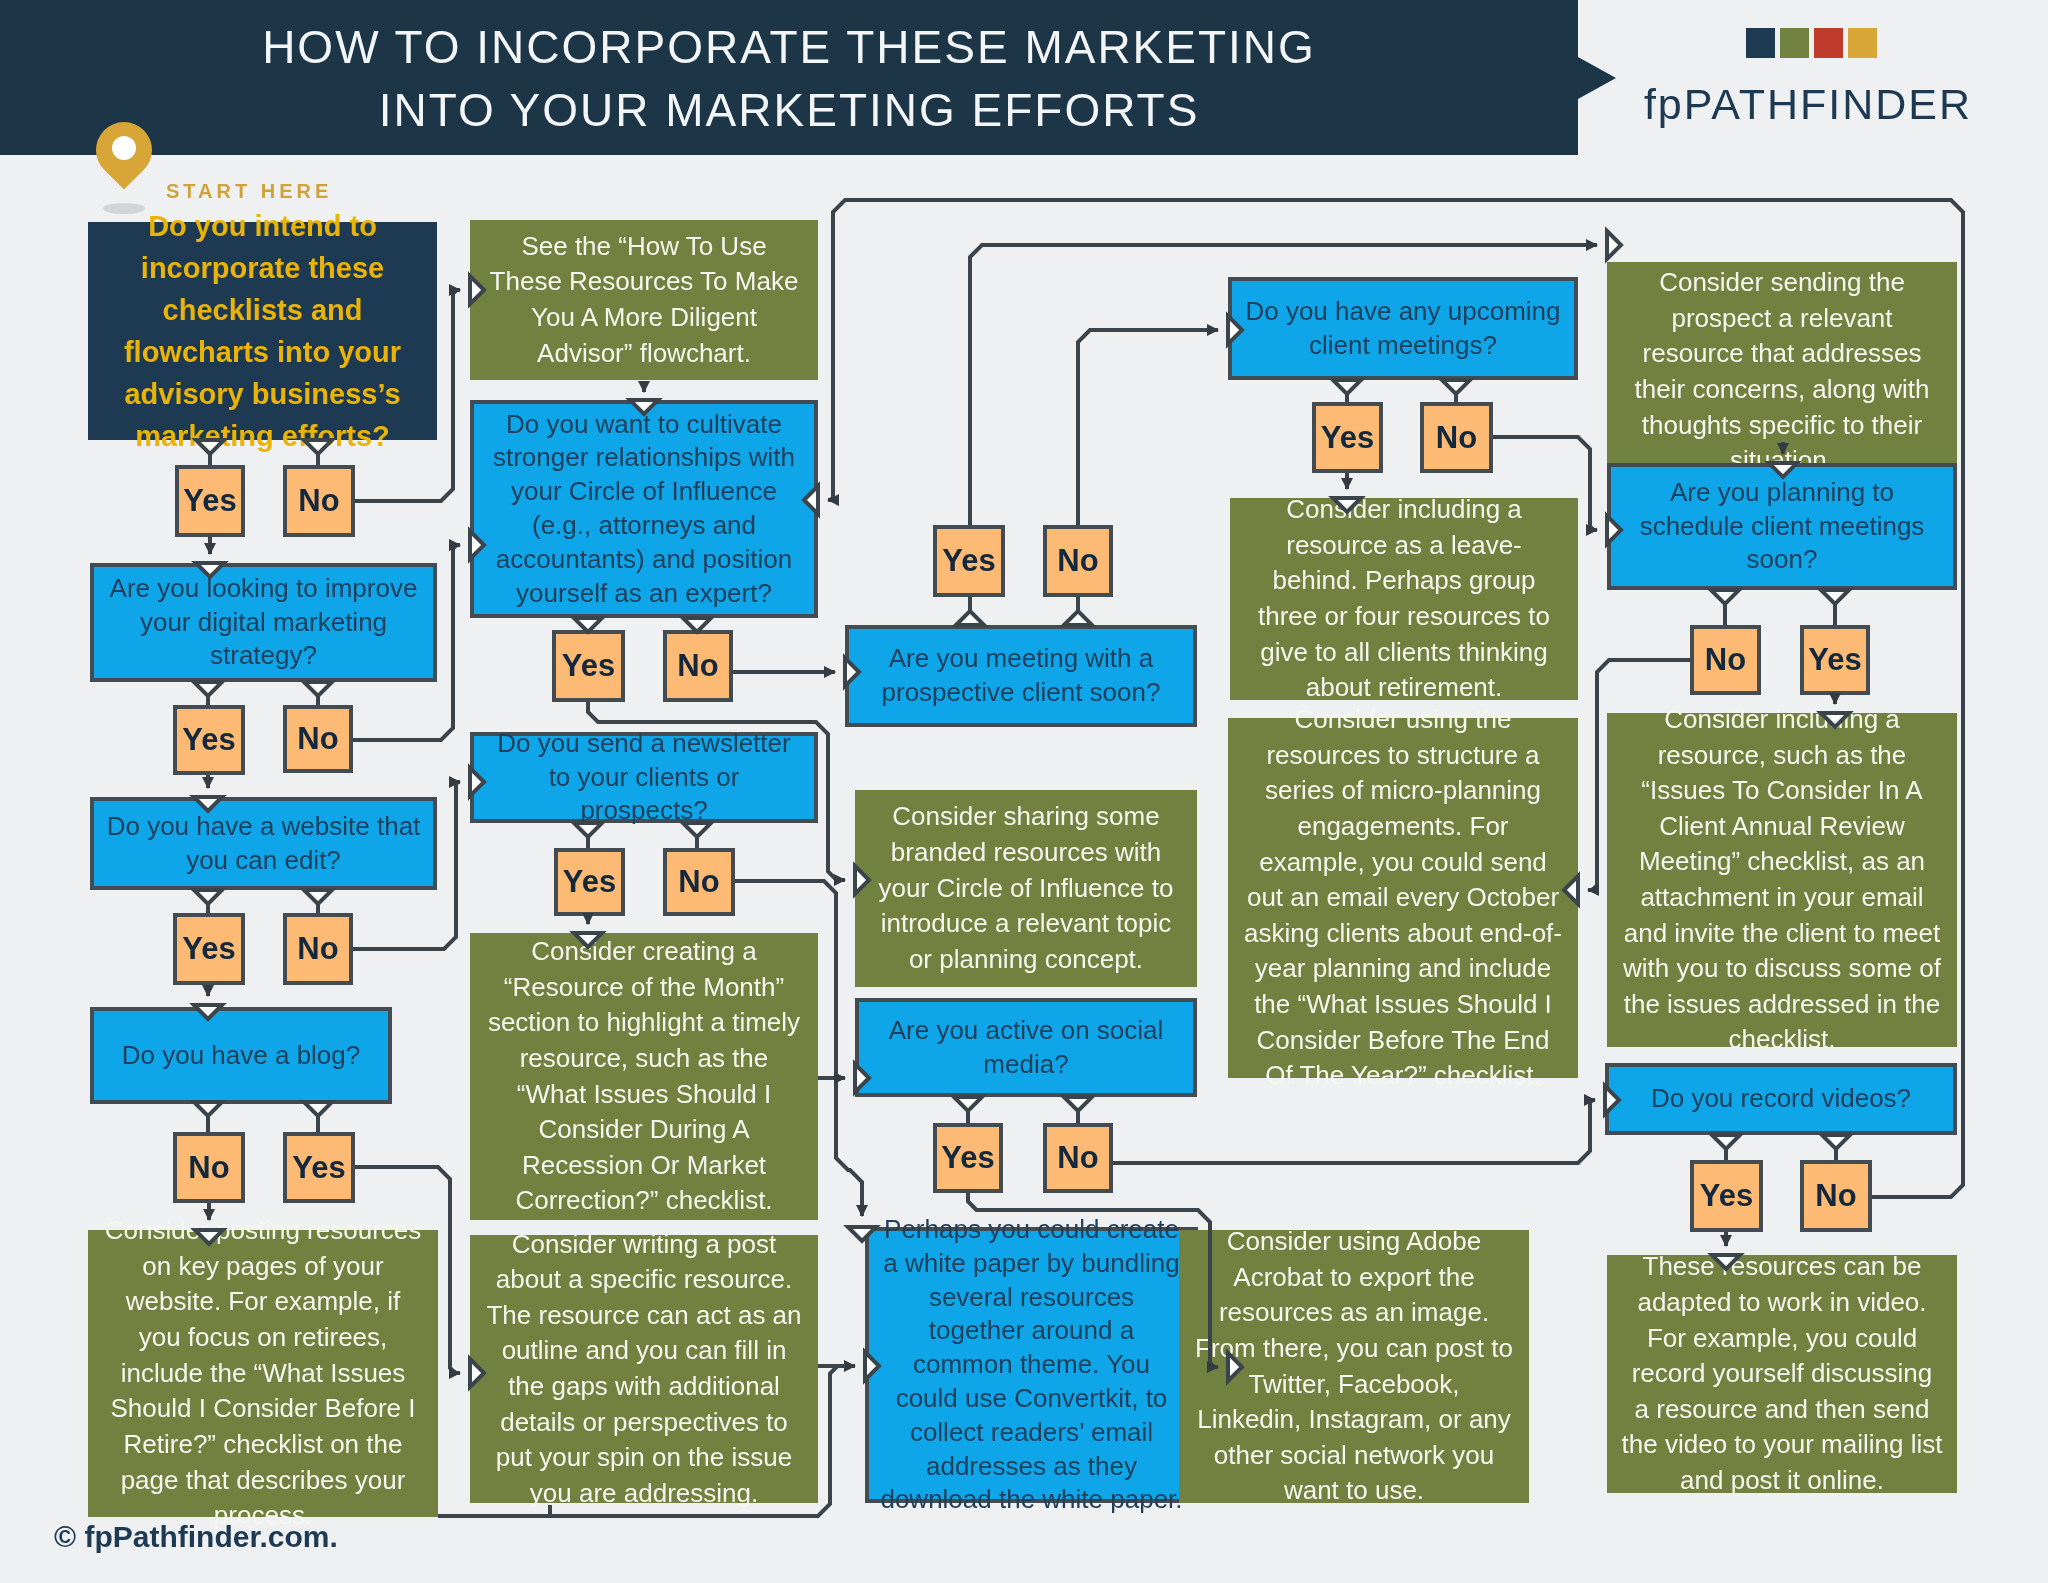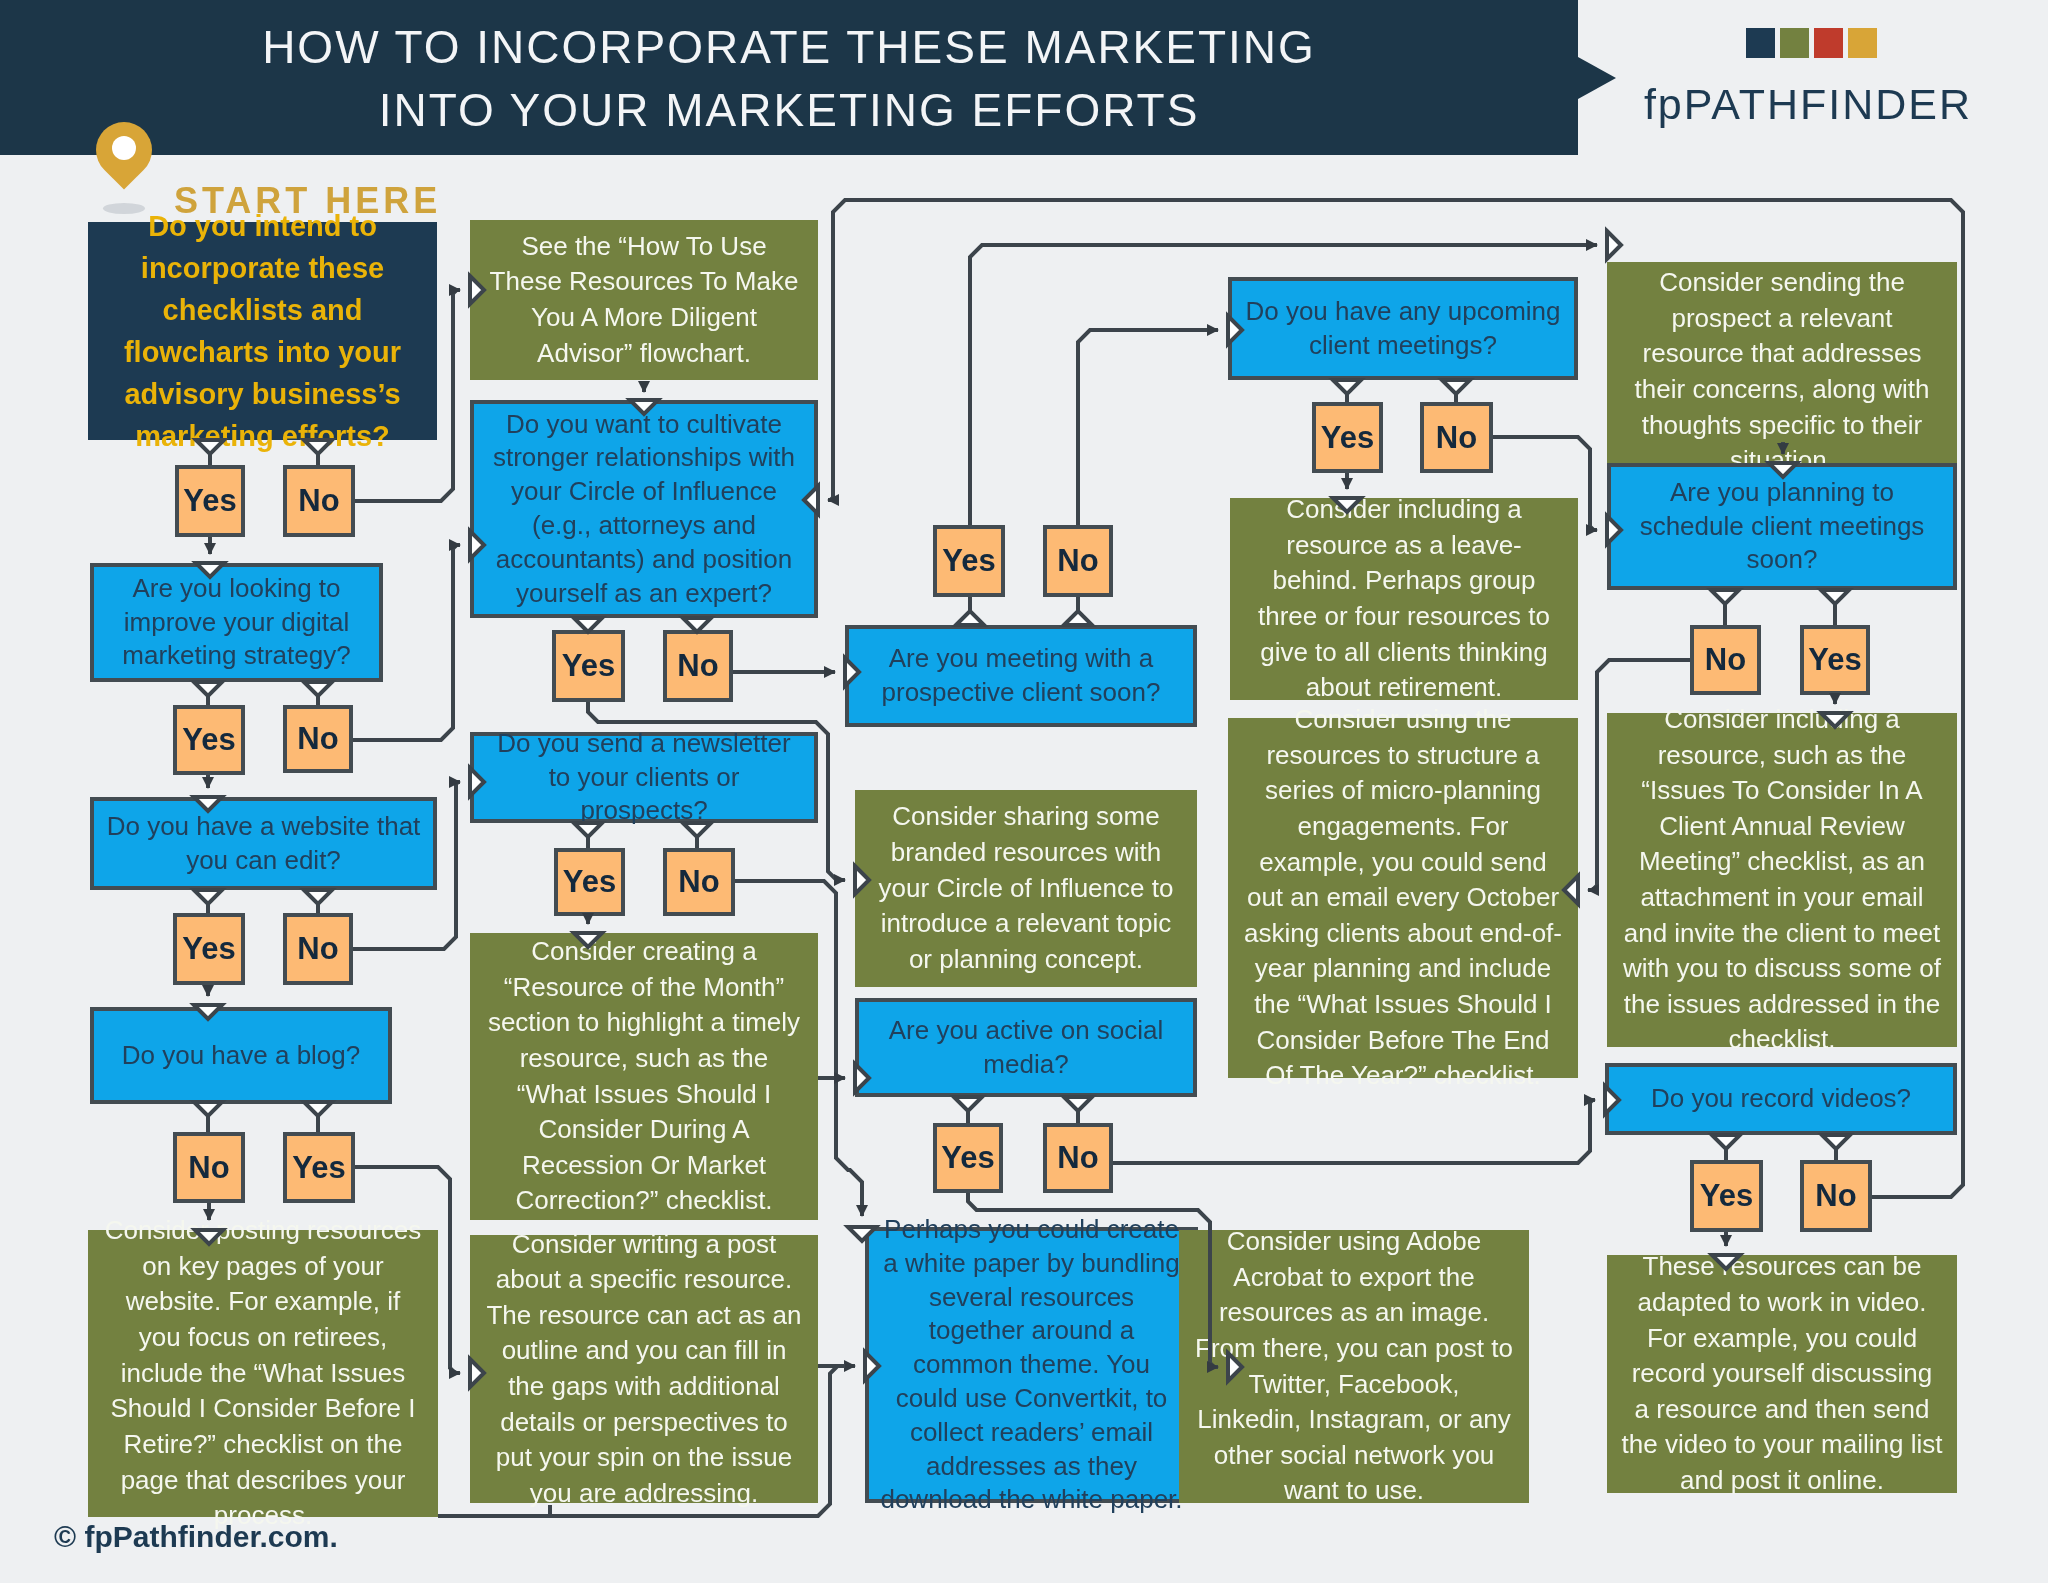--- a/index.html
+++ b/index.html
@@ -19,22 +19,22 @@
   
   .logo-squares{position:absolute;top:28px;left:1746px;display:flex;gap:5px;}
   .logo-squares .sq{width:29px;height:30px;}
   .logo-word{position:absolute;top:80px;left:1598px;width:420px;text-align:center;
     color:#1d3a52;font-size:43px;font-weight:300;letter-spacing:2px;}
   
   .pin{position:absolute;left:96px;top:122px;width:56px;height:56px;background:#d8a537;
     border-radius:50% 50% 50% 0;transform:rotate(-45deg);}
   .pin-hole{position:absolute;left:112px;top:136px;width:24px;height:24px;background:#ffffff;border-radius:50%;}
   .pin-shadow{position:absolute;left:103px;top:203px;width:42px;height:11px;background:#c9ced3;border-radius:50%;opacity:.8;}
-  .start-label{position:absolute;left:174px;top:180px;color:#cfa33c;
-    font-size:36px;font-weight:700;letter-spacing:4px;}
+  .start-label{position:absolute;left:166px;top:180px;color:#cfa33c;
+    font-size:20px;font-weight:700;letter-spacing:4px;}
   
   .node{position:absolute;box-sizing:border-box;display:flex;align-items:center;justify-content:center;
     text-align:center;}
   .question{background:#0ea5e9;border:4px solid #434c52;color:#21405c;font-size:26px;line-height:1.3;padding:4px 10px;}
   .question-dark{background:#1d3a52;color:#eab308;font-size:29px;font-weight:600;line-height:1.45;padding:21px 16px;}
   .answer{background:#fdba74;border:4px solid #434c52;color:#14293d;font-size:31px;font-weight:700;}
   .action{background:#738140;color:#f5f7ef;font-size:26px;line-height:1.37;padding:8px 14px;}
   
   #wires{position:absolute;left:0;top:0;z-index:5;pointer-events:none;}
   #nodes{position:absolute;left:0;top:0;z-index:2;}
@@ -58,21 +58,21 @@
 
 <div class="pin"></div>
 <div class="pin-hole"></div>
 <div class="pin-shadow"></div>
 <div class="start-label">START HERE</div>
 
 <div id="nodes">
     <div class="node question-dark" style="left: 88px; top: 222px; width: 349px; height: 218px;">Do you intend to incorporate these checklists and flowcharts into your advisory business’s marketing efforts?</div>
     <div class="node answer" style="left: 175px; top: 465px; width: 70px; height: 72px;">Yes</div>
     <div class="node answer" style="left: 283px; top: 465px; width: 72px; height: 72px;">No</div>
-    <div class="node question" style="left: 90px; top: 563px; width: 293px; height: 119px;">Are you looking to improve your digital marketing strategy?</div>
+    <div class="node question" style="left: 90px; top: 563px; width: 347px; height: 119px;">Are you looking to improve your digital marketing strategy?</div>
     <div class="node answer" style="left: 173px; top: 705px; width: 72px; height: 70px;">Yes</div>
     <div class="node answer" style="left: 283px; top: 705px; width: 70px; height: 68px;">No</div>
     <div class="node question" style="left: 90px; top: 797px; width: 347px; height: 93px;">Do you have a website that you can edit?</div>
     <div class="node answer" style="left: 173px; top: 913px; width: 72px; height: 72px;">Yes</div>
     <div class="node answer" style="left: 283px; top: 913px; width: 70px; height: 72px;">No</div>
     <div class="node question" style="left: 90px; top: 1007px; width: 302px; height: 97px; text-align: center;">Do you have a blog?</div>
     <div class="node answer" style="left: 173px; top: 1132px; width: 72px; height: 71px;">No</div>
     <div class="node answer" style="left: 283px; top: 1132px; width: 72px; height: 71px;">Yes</div>
     <div class="node action" style="left: 88px; top: 1230px; width: 350px; height: 287px;">Consider posting resources on key pages of your website. For example, if you focus on retirees, include the “What Issues Should I Consider Before I Retire?” checklist on the page that describes your process.</div>
     <div class="node action" style="left: 470px; top: 220px; width: 348px; height: 160px;">See the “How To Use These Resources To Make You A More Diligent Advisor” flowchart.</div>

